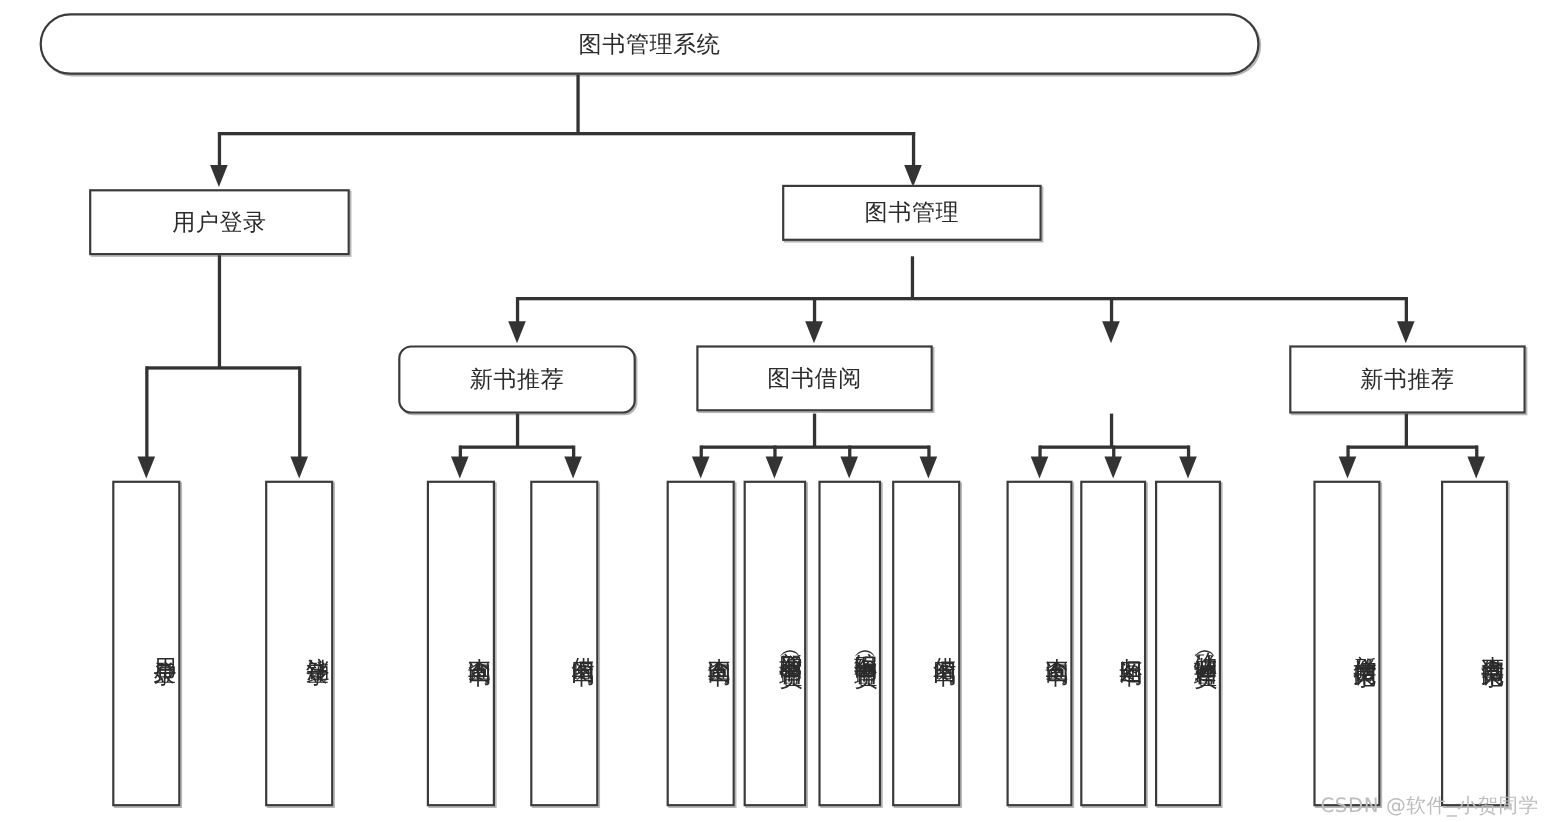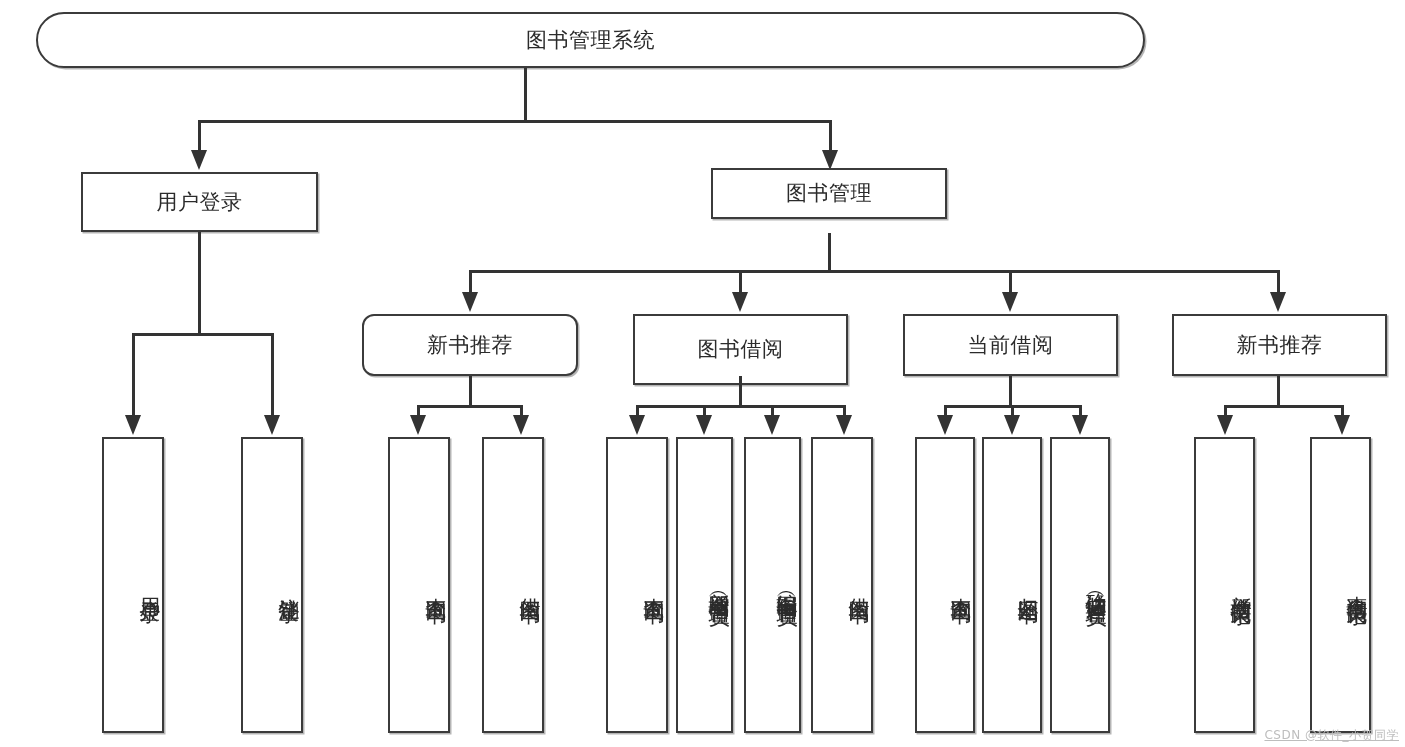--- a/index.html
+++ b/index.html
@@ -56,26 +56,25 @@
     width:0;height:0;
     border-left:8px solid transparent;
     border-right:8px solid transparent;
     border-top:20px solid #333333;
   }
   
   #watermark{
     position:absolute;
     right:6px;
     bottom:3px;
-    font-size:12px;
+    font-size:18px;
     color:#bdbdbd;
     letter-spacing:.5px;
     white-space:nowrap;
     pointer-events:none;
-    text-decoration:underline;
   }
 </style>
 </head>
 <body>
 
 <div id="canvas">
 
   <div class="node root h" style="left:36px;top:12px;width:1109px;height:56px;border-radius:28px;">
     <span class="lbl">图书管理系统</span>
   </div>
@@ -109,25 +108,22 @@
   <div class="ln v" style="left:739px;top:270px;height:24px;"></div>
   <div class="arrow" style="left:732px;top:292px;"></div>
   <div class="ln v" style="left:1009px;top:270px;height:24px;"></div>
   <div class="arrow" style="left:1002px;top:292px;"></div>
   <div class="ln v" style="left:1277px;top:270px;height:24px;"></div>
   <div class="arrow" style="left:1270px;top:292px;"></div>
 
   <div class="node h" style="left:362px;top:314px;width:216px;height:62px;border-radius:12px;">
     <span class="lbl">新书推荐</span>
   </div>
-  <div class="node h" style="left:633px;top:314px;width:215px;height:71px;">
+  <div class="node h" style="left:633px;top:314px;width:215px;height:60px;">
     <span class="lbl">图书借阅</span>
-  </div>
-  <div class="node h" style="left:903px;top:314px;width:215px;height:62px;">
-    <span class="lbl">当前借阅</span>
   </div>
   <div class="node h" style="left:1172px;top:314px;width:215px;height:62px;">
     <span class="lbl">新书推荐</span>
   </div>
 
   <div class="ln v" style="left:469px;top:376px;height:31px;"></div>
   <div class="ln h" style="left:418px;top:405px;width:103px;"></div>
   <div class="ln v" style="left:417px;top:405px;height:12px;"></div>
   <div class="arrow" style="left:410px;top:415px;"></div>
   <div class="ln v" style="left:520px;top:405px;height:12px;"></div>

